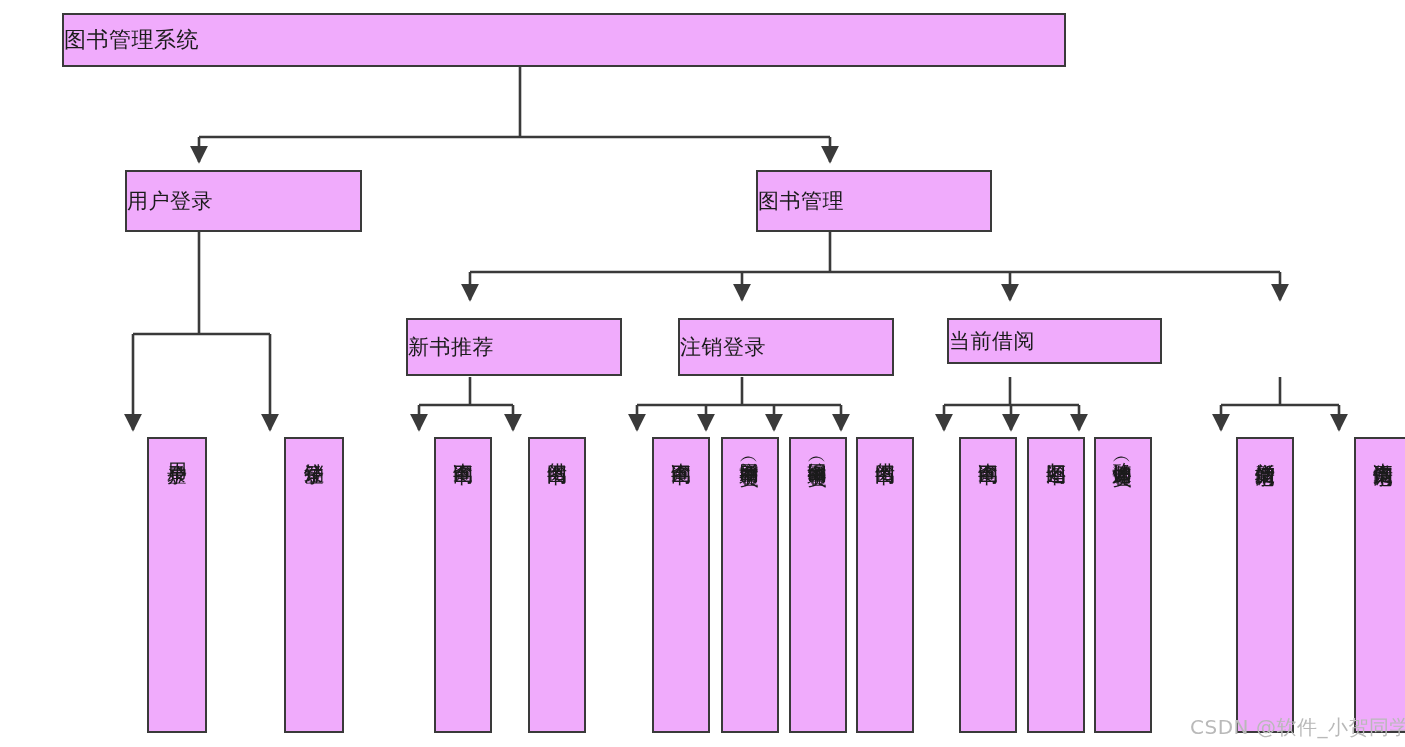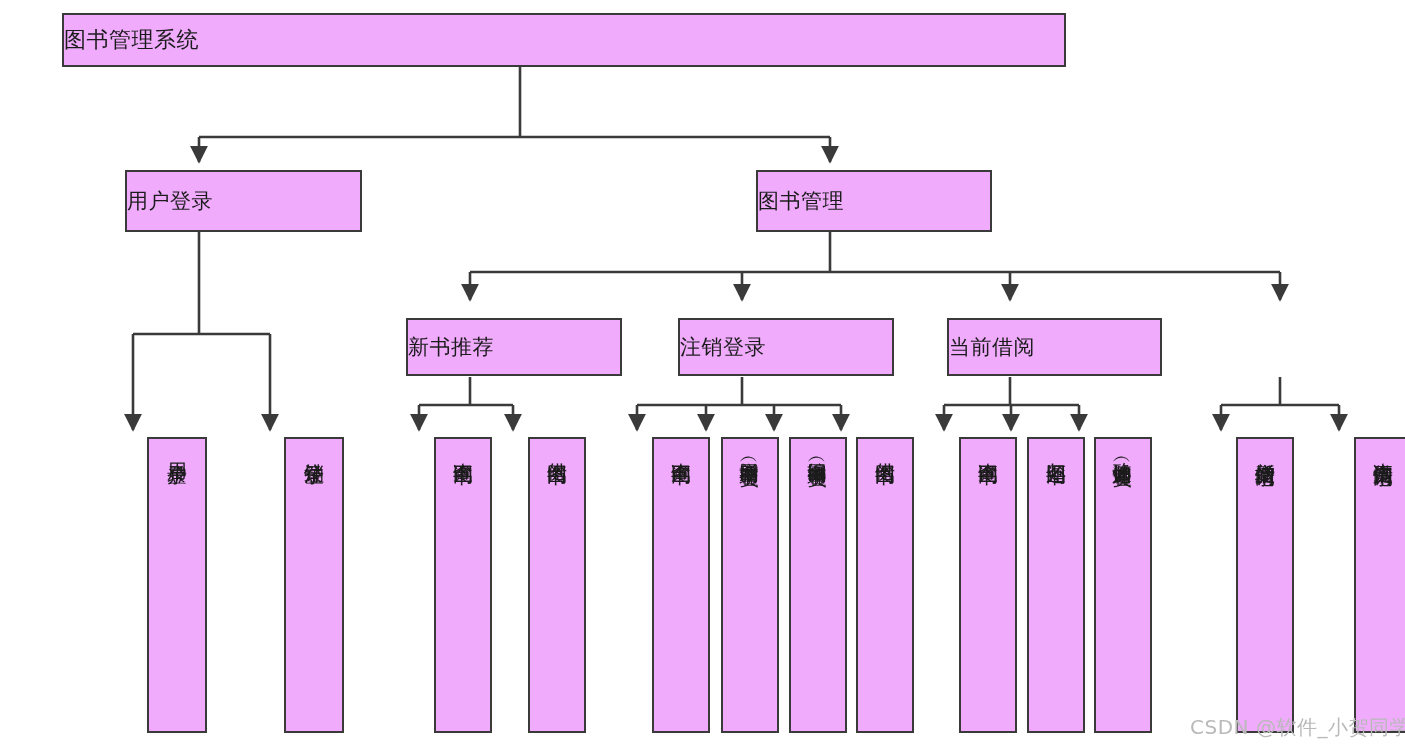--- a/index.html
+++ b/index.html
@@ -140,21 +140,21 @@
   </div>
 
   <div class="node horiz" style="left:362px; top:318px; width:216px; height:58px;">
     <div class="label">新书推荐</div>
   </div>
 
   <div class="node horiz" style="left:634px; top:318px; width:216px; height:58px;">
     <div class="label">注销登录</div>
   </div>
 
-  <div class="node horiz" style="left:903px; top:318px; width:215px; height:58px;">
+  <div class="node horiz" style="left:903px; top:318px; width:215px; height:46px;">
     <div class="label">当前借阅</div>
   </div>
 
 
   <div class="node vert" style="left:103px; top:437px; width:60px; height:296px;">
     <div class="label">用户登录</div>
   </div>
 
   <div class="node vert" style="left:240px; top:437px; width:60px; height:296px;">
     <div class="label">注销登录</div>

